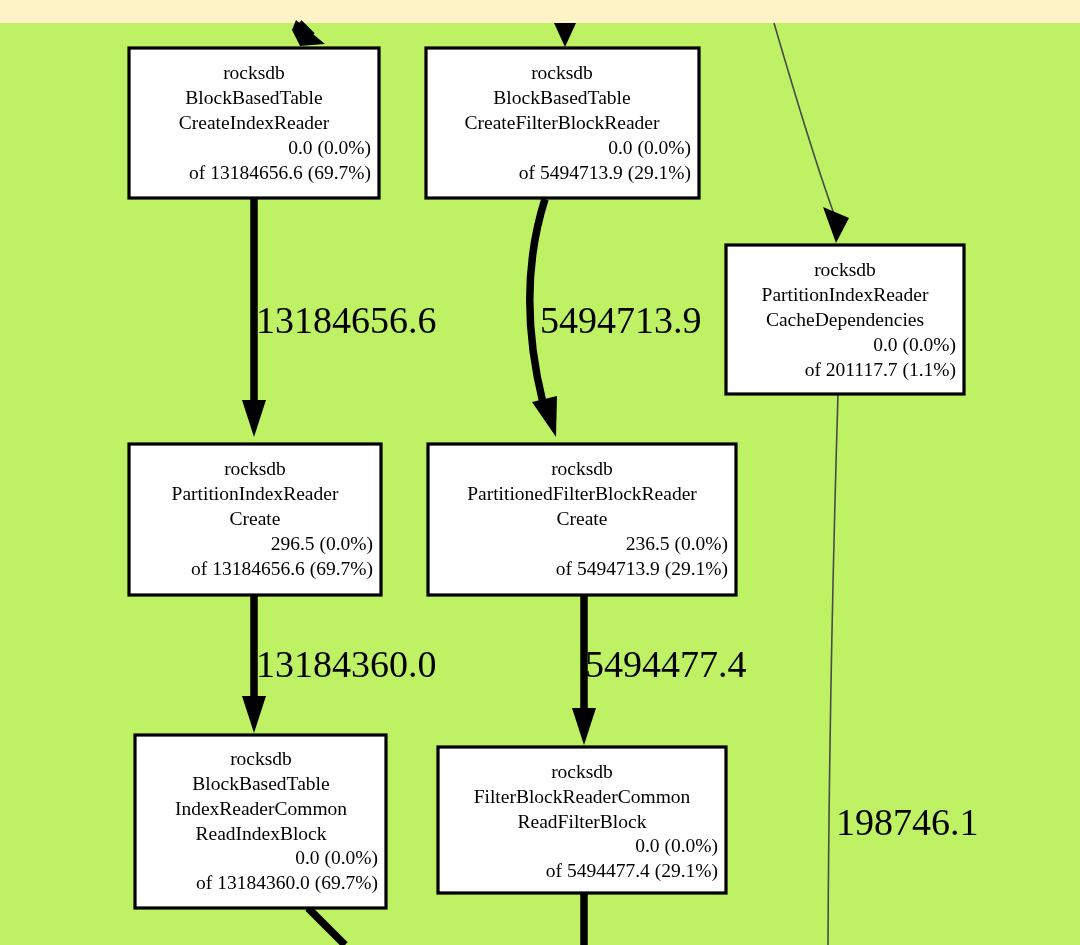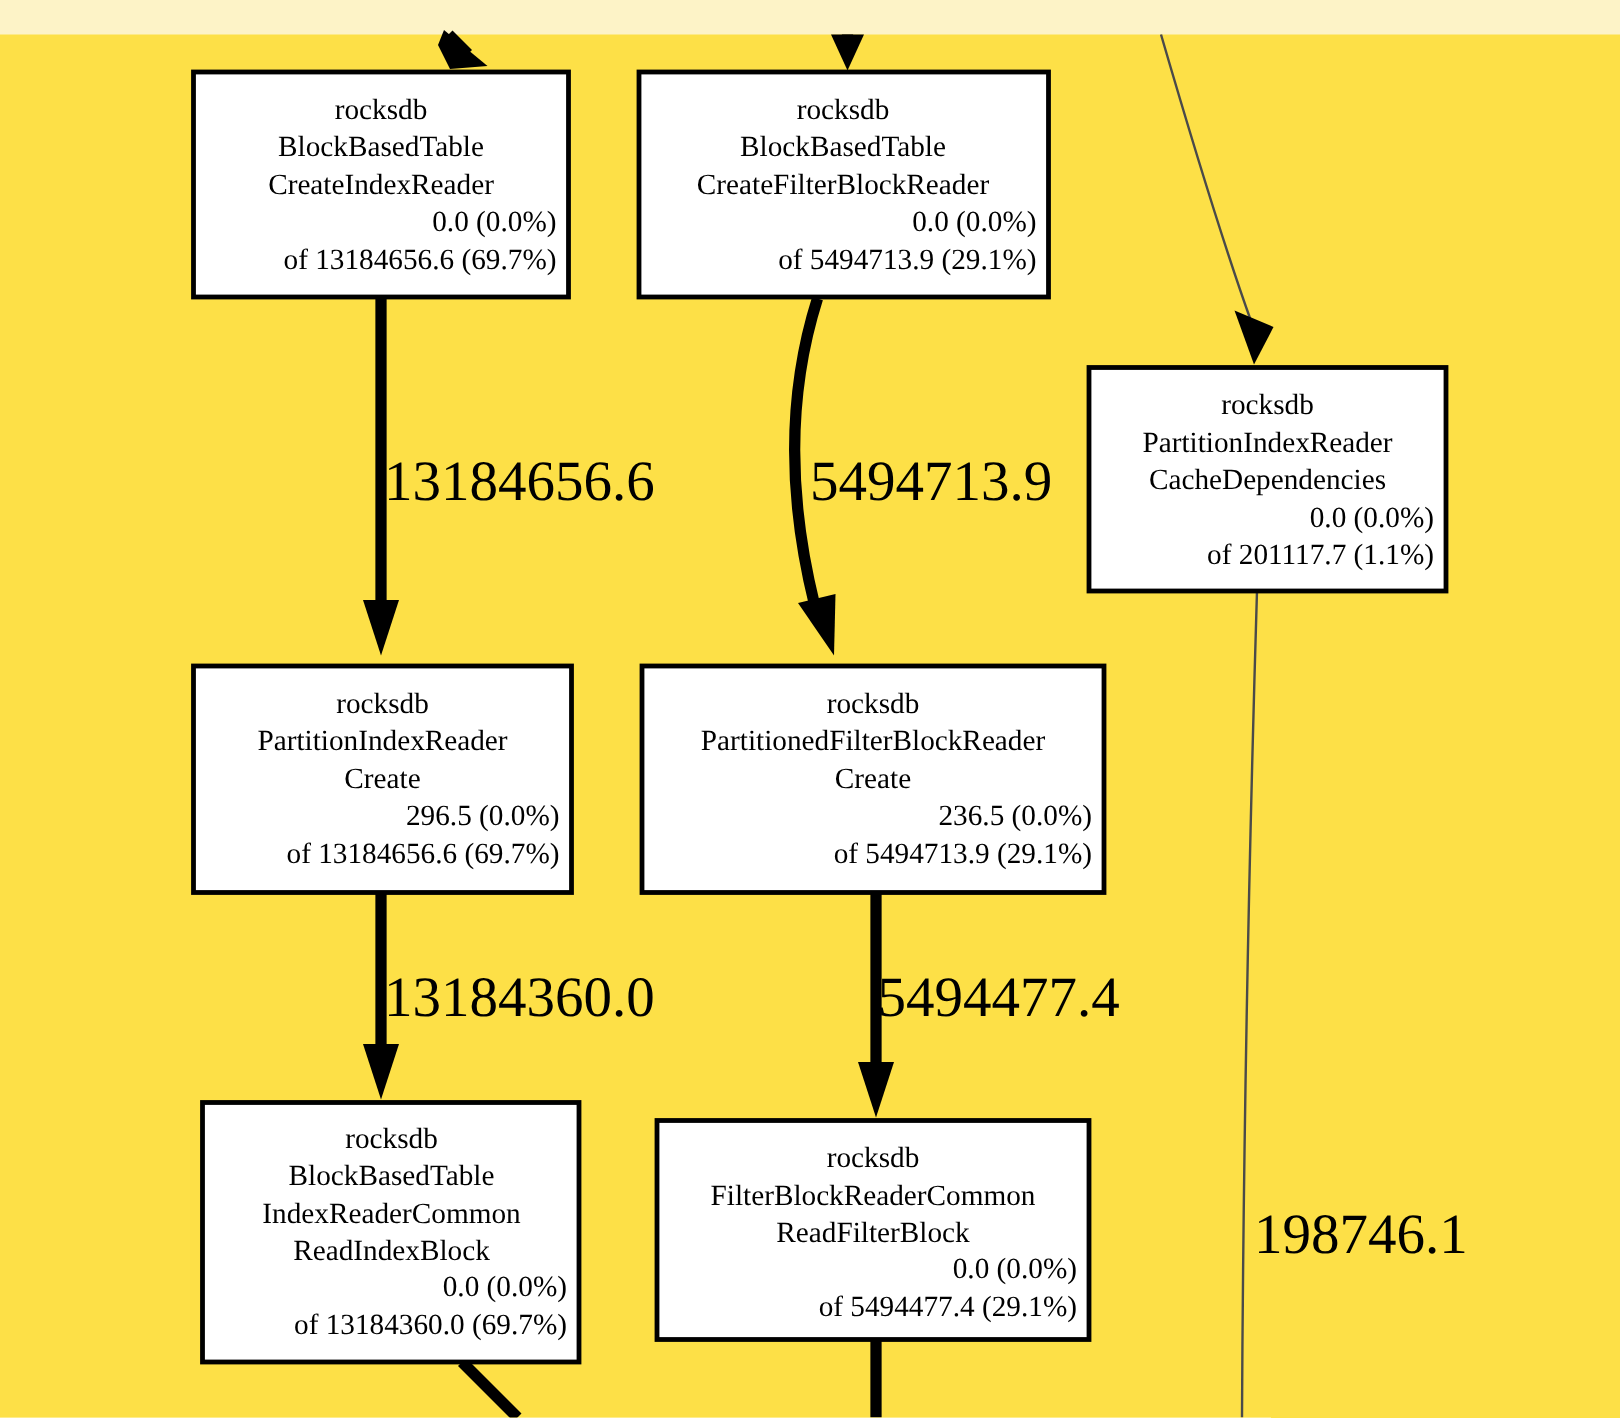--- a/index.html
+++ b/index.html
@@ -10,21 +10,21 @@
   body {
     width: 1080px;
     height: 945px;
     overflow: hidden;
     font-family: "Liberation Serif", "DejaVu Serif", serif;
   }
   #page {
     position: relative;
     width: 1080px;
     height: 945px;
-    background: #fde047;
+    background: #bef264;
   }
   #top-banner {
     position: absolute;
     left: 0;
     top: 0;
     width: 1080px;
     height: 23px;
     background: #fdf3c7;
   }
   #graph-svg {

